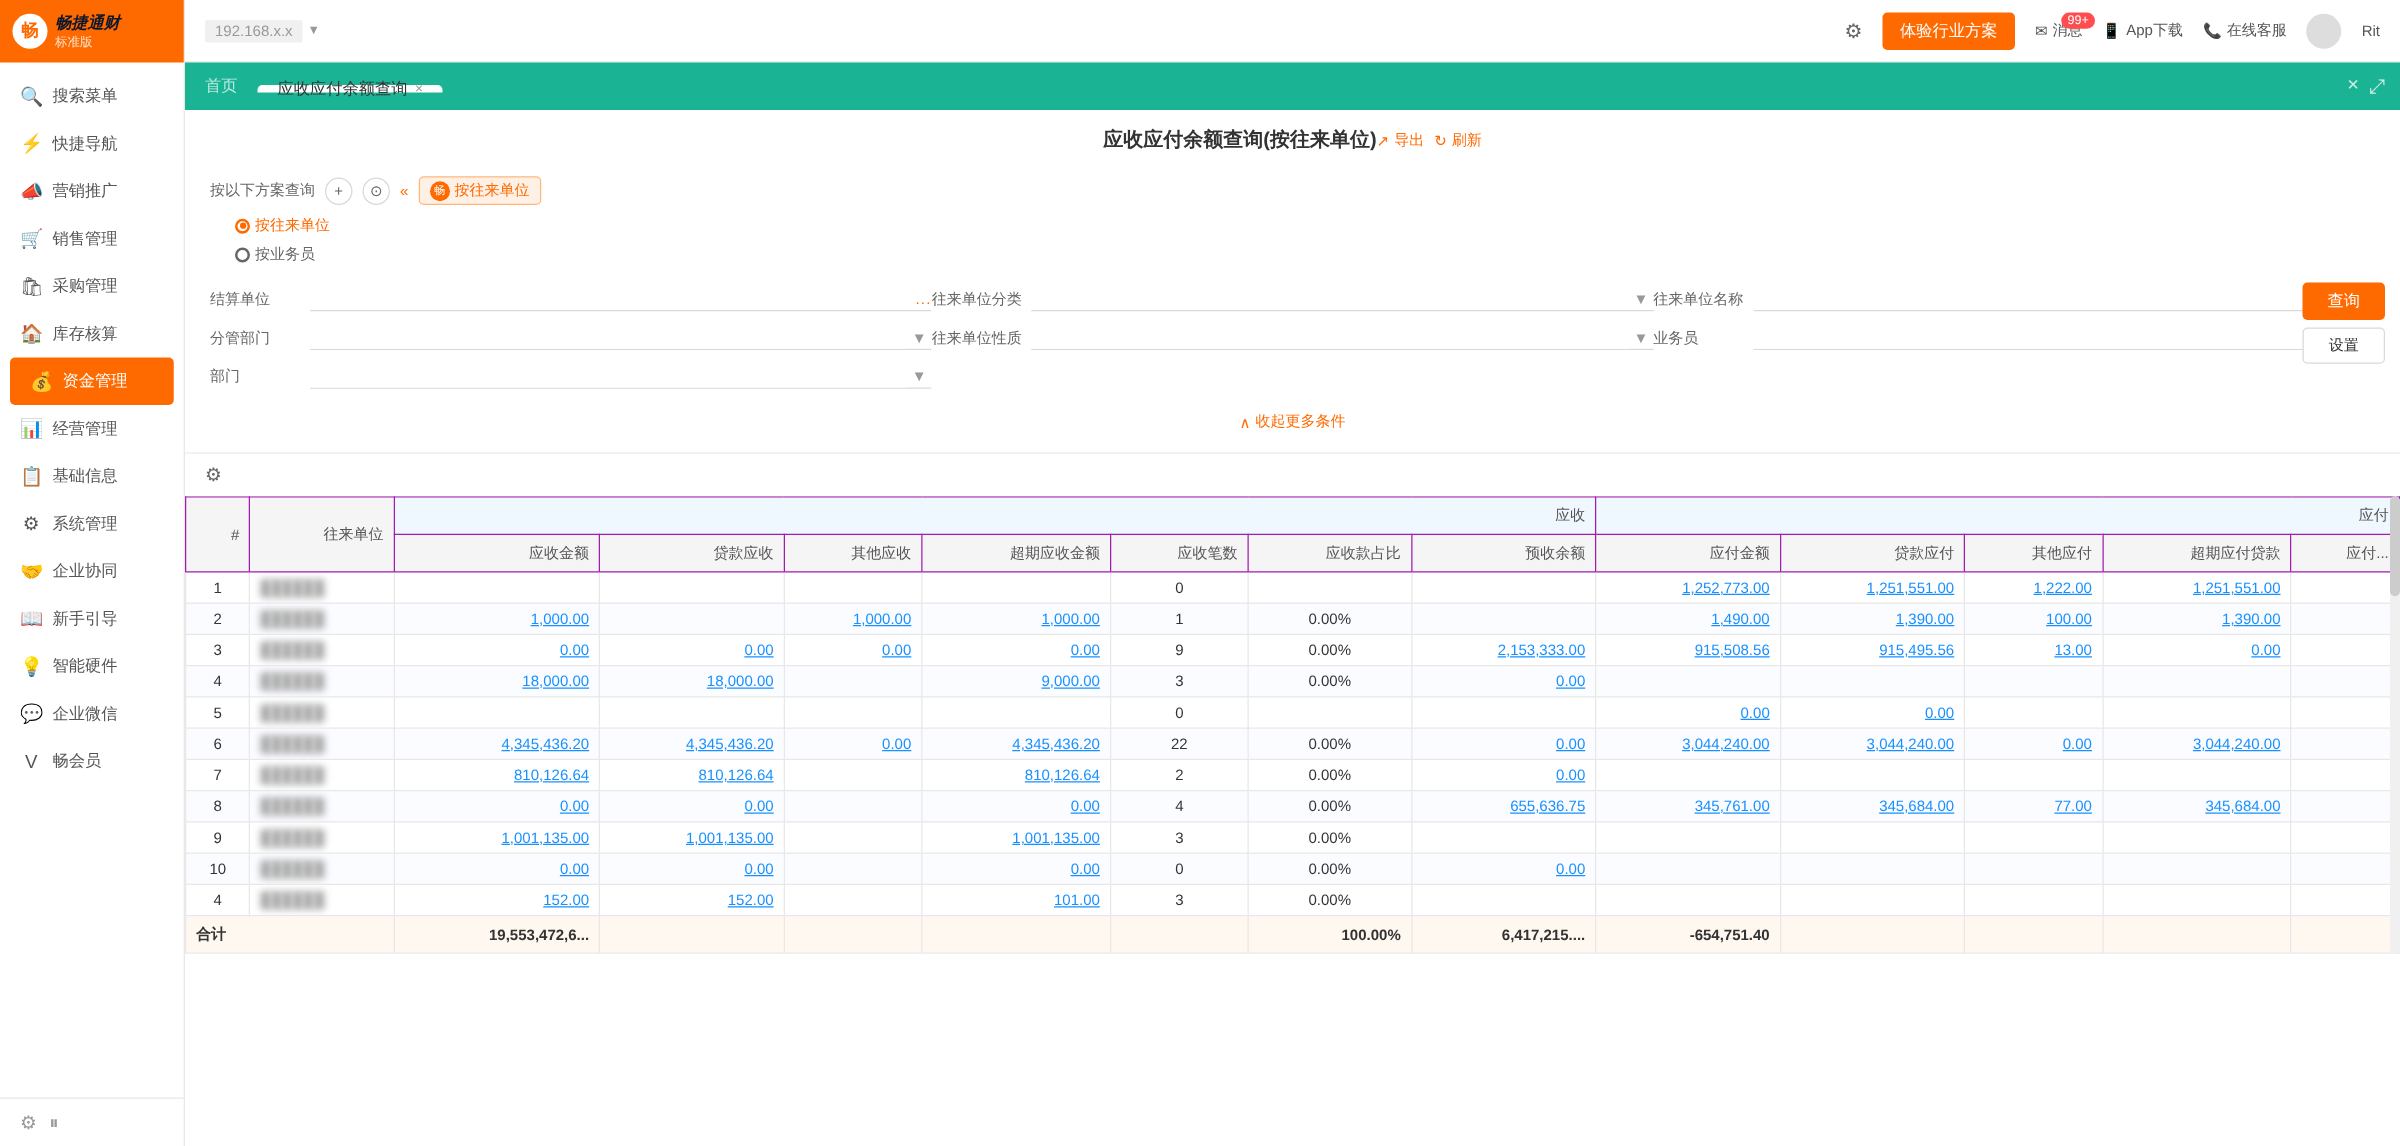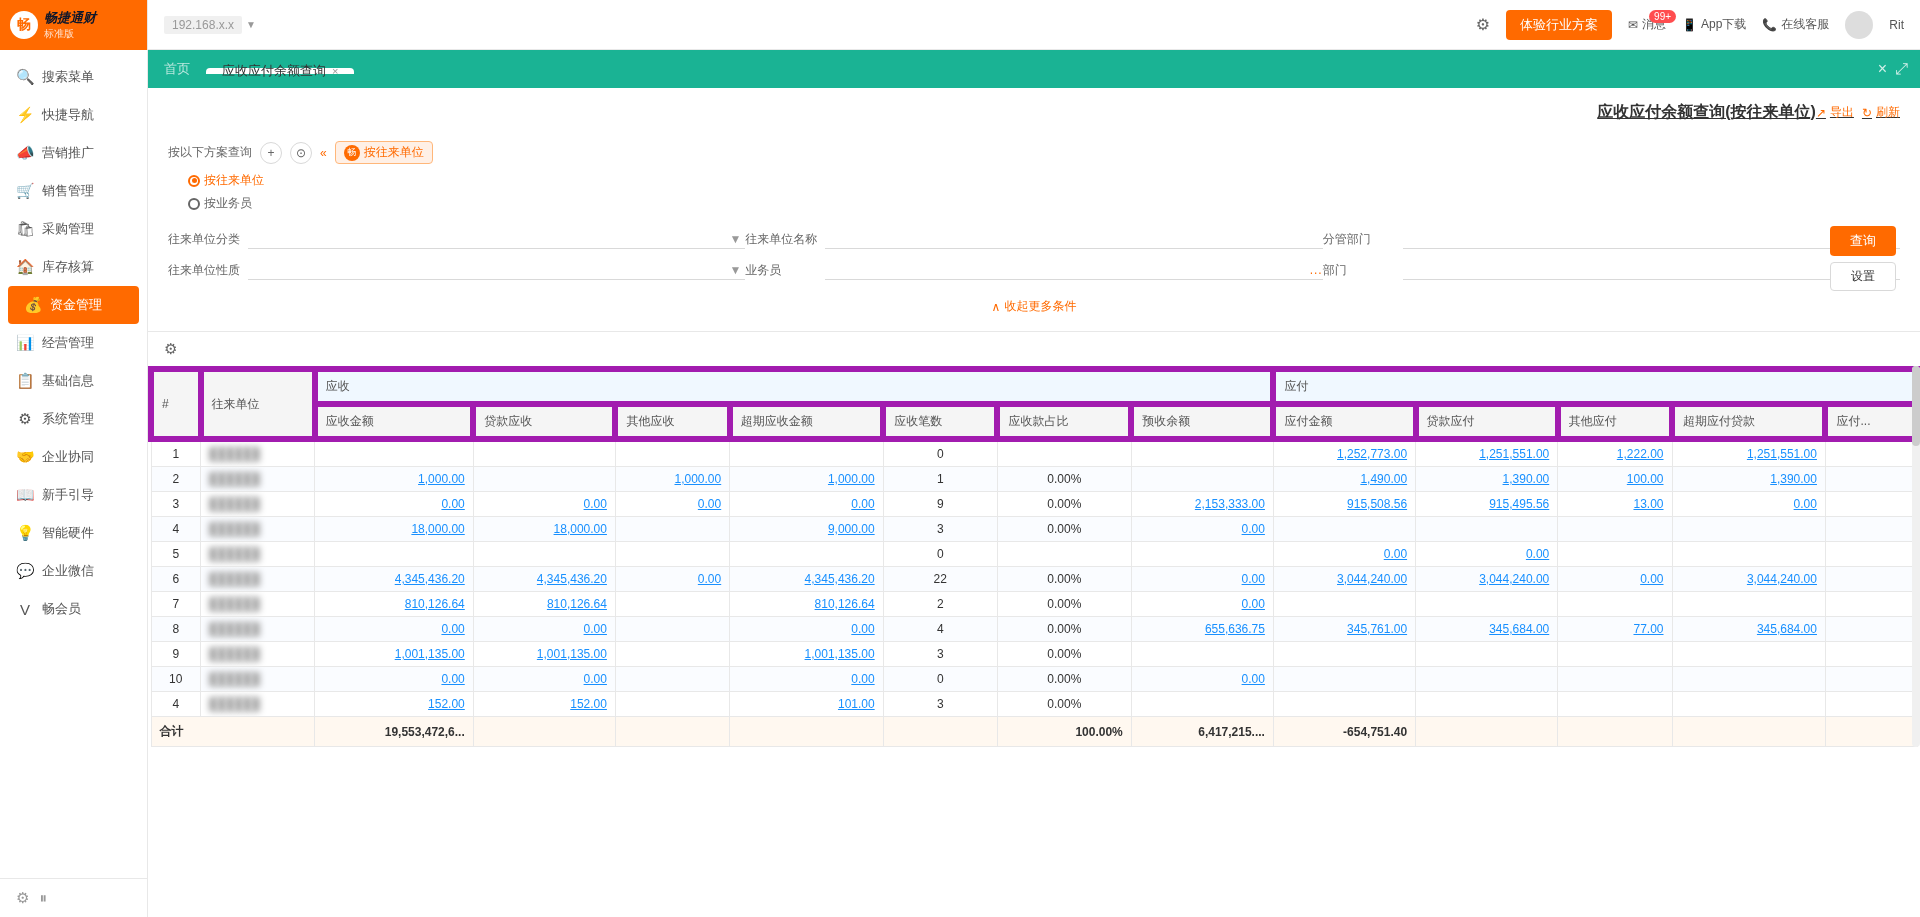--- a/index.html
+++ b/index.html
@@ -43,21 +43,21 @@
     .tab-item { padding: 0 16px; height: 100%; display: flex; align-items: center; gap: 6px; color: rgba(255,255,255,0.7); cursor: pointer; font-size: 13px; }
     .tab-item.active { background: #fff; color: #333; border-radius: 4px 4px 0 0; margin-top: 4px; }
     .tab-close { font-size: 11px; color: #999; cursor: pointer; }
     .tab-bar-right { margin-left: auto; display: flex; align-items: center; gap: 8px; padding-right: 12px; color: rgba(255,255,255,0.8); font-size: 16px; }
 
     
     .page-content { flex: 1; overflow: auto; background: #f5f5f5; padding: 0; }
     .page-inner { background: #fff; margin: 0; min-height: calc(917px - 88px); }
 
     
-    .page-header { padding: 14px 20px 10px; display: flex; align-items: center; justify-content: flex-end; background: #fff; text-decoration: underline; }
+    .page-header { padding: 14px 20px 10px; display: flex; align-items: center; justify-content: center; background: #fff; }
     .page-title { font-size: 16px; font-weight: bold; color: #333; }
     .page-actions { display: flex; gap: 8px; }
     .action-btn { display: flex; align-items: center; gap: 4px; color: #ff6a00; font-size: 12px; cursor: pointer; }
 
     
     .filter-section { background: #fff; padding: 0 20px 10px; border-bottom: 1px solid #e8e8e8; }
     .filter-query-row { display: flex; align-items: center; padding: 8px 0; gap: 8px; }
     .filter-label { color: #666; font-size: 12px; white-space: nowrap; }
     .filter-add-btn { width: 22px; height: 22px; border: 1px solid #d9d9d9; border-radius: 50%; display: flex; align-items: center; justify-content: center; cursor: pointer; color: #666; font-size: 12px; }
     .filter-scheme-btn { width: 22px; height: 22px; border: 1px solid #d9d9d9; border-radius: 50%; display: flex; align-items: center; justify-content: center; cursor: pointer; color: #666; font-size: 12px; }
@@ -73,31 +73,31 @@
     .filter-row { display: flex; align-items: center; padding: 6px 0; }
     .filter-field-label { width: 80px; color: #666; font-size: 12px; flex-shrink: 0; }
     .filter-input { flex: 1; border: none; border-bottom: 1px solid #d9d9d9; padding: 2px 4px; font-size: 12px; color: #333; outline: none; }
     .filter-input-with-icon { flex: 1; display: flex; align-items: center; border-bottom: 1px solid #d9d9d9; }
     .filter-input-with-icon input { flex: 1; border: none; outline: none; font-size: 12px; padding: 2px 4px; }
     .filter-icon { color: #999; font-size: 12px; padding: 0 4px; cursor: pointer; }
     .filter-dots { color: #ff6a00; cursor: pointer; letter-spacing: 1px; }
 
     .collapse-more { text-align: center; padding: 6px; color: #ff6a00; font-size: 12px; cursor: pointer; display: flex; align-items: center; justify-content: center; gap: 4px; }
 
-    .query-btns { position: absolute; right: 24px; top: 138px; display: flex; flex-direction: column; gap: 6px; }
+    .query-btns { position: absolute; right: 12px; top: 138px; display: flex; flex-direction: column; gap: 6px; }
     .query-btn-primary { background: #ff6a00; color: #fff; border: none; padding: 6px 20px; border-radius: 4px; cursor: pointer; font-size: 13px; }
     .query-btn-secondary { background: #fff; color: #333; border: 1px solid #d9d9d9; padding: 5px 18px; border-radius: 4px; cursor: pointer; font-size: 12px; }
 
     
     .table-section { margin: 0; background: #fff; }
     .table-toolbar { padding: 8px 16px; display: flex; align-items: center; }
     .table-settings-icon { color: #666; cursor: pointer; font-size: 15px; }
 
     table { width: 100%; border-collapse: collapse; font-size: 12px; }
-    thead th { background: #f5f5f5; border: 6px solid #a21caf; padding: 6px 8px; text-align: left; color: #555; font-weight: normal; white-space: nowrap; }
+    thead th { background: #f5f5f5; border: 1px solid #a21caf; padding: 6px 8px; text-align: right; color: #555; font-weight: normal; white-space: nowrap; }
     thead th.group-header { background: #f0f8ff; }
     tbody td { border: 1px solid #e8e8e8; padding: 5px 8px; text-align: center; color: #333; white-space: nowrap; }
     tbody tr:nth-child(even) { background: #fafcff; }
     .td-link { color: #1890ff; text-decoration: underline; cursor: pointer; }
     .td-num { text-align: right; }
     .td-name { text-align: left; max-width: 160px; overflow: hidden; text-overflow: ellipsis; }
     .blurred { color: transparent; text-shadow: 0 0 6px #aaa; user-select: none; }
     tfoot td { background: #fff8f0; border: 1px solid #e8e8e8; padding: 6px 8px; font-weight: bold; }
     tfoot .td-num { text-align: right; }
     .scrollbar-track { position: absolute; right: 0; top: 330px; width: 8px; height: 300px; background: #f0f0f0; border-radius: 4px; }
@@ -261,20 +261,27 @@
               </div>
             <span>按往来单位</span>
           </div>
           <div class="sub-scheme">
             <div class="radio-dot"></div>
             <span>按业务员</span>
           </div>
 
           <div class="filter-grid">
 
+            <div class="filter-row">
+              <span class="filter-field-label">结算单位</span>
+              <div class="filter-input-with-icon">
+                <input class="filter-input" type="text" style="">
+                <span class="filter-dots">...</span>
+              </div>
+            </div>
             <div class="filter-row">
               <span class="filter-field-label">往来单位分类</span>
               <div class="filter-input-with-icon">
                 <input class="filter-input" type="text" style="">
                 <span class="filter-icon">▼</span>
               </div>
             </div>
             <div class="filter-row">
               <span class="filter-field-label">往来单位名称</span>
               <input class="filter-input" type="text" style="">

